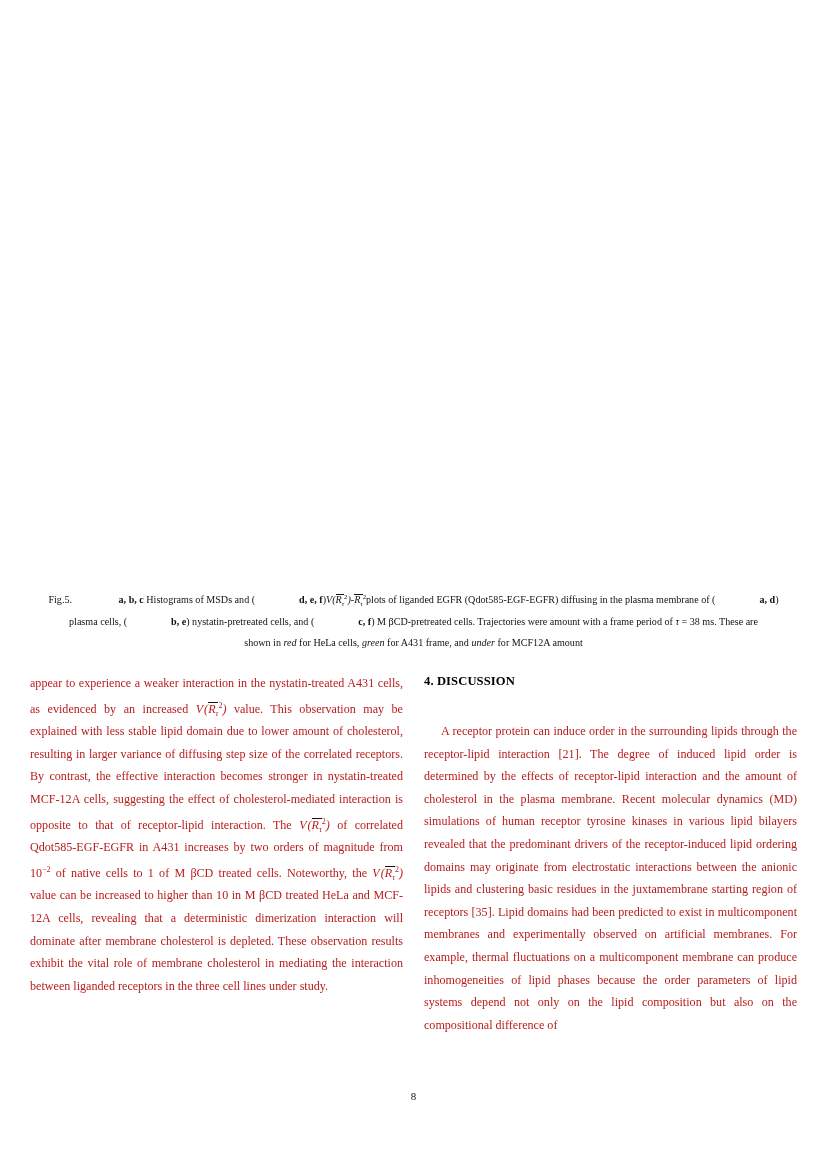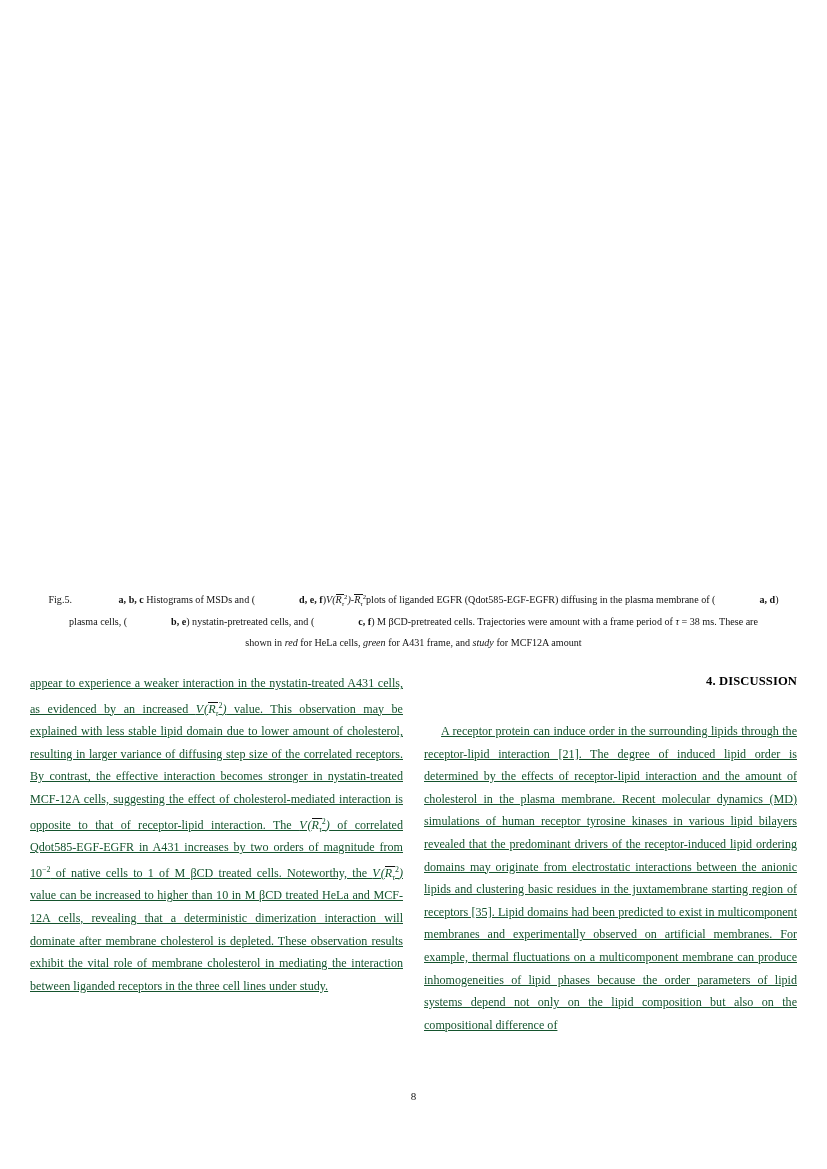--- a/index.html
+++ b/index.html
@@ -58,35 +58,33 @@
   }
   .col {
     width: 373px;
   }
   .col p {
     margin: 0;
     font-size: 12.1px;
     line-height: 22.6px;
     text-align: justify;
     text-justify: inter-word;
-    color: #14532d;
+    color: #b91c1c;
     hyphens: none;
-    text-decoration: underline;
   }
   .col p.indent {
     text-indent: 17px;
   }
   .section-heading {
     margin: 0 0 30px 0;
     font-size: 12.6px;
     font-weight: bold;
     line-height: 18px;
     color: #000000;
     letter-spacing: 0.1px;
-    text-align: right;
   }
 
   
   .math {
     font-family: "Liberation Serif", "DejaVu Serif", serif;
     font-style: italic;
     white-space: nowrap;
   }
   .math .upr { font-style: normal; }
   .ovl {
@@ -124,21 +122,21 @@
 
 <div id="page">
 
   <div class="figure-area"></div>
 
   <div class="figure-caption">
     <span class="cap-line"><span>Fig.5.</span> <span class="bi">a, b, c</span><span> Histograms of MSDs and (</span><span class="bi">d, e, f</span><span>)</span><span class="math">V(<span class="ovl">R<sub class="tau">τ</sub></span><sup class="sq">2</sup>)-<span class="ovl">R<sub class="tau">τ</sub></span><sup class="sq">2</sup></span><span>plots of liganded EGFR (Qdot585-EGF-EGFR) diffusing in the plasma membrane of (</span><span class="bi">a, d</span><span>)</span></span>
 
     <span class="cap-line"><span>plasma cells, (</span><span class="bi">b, e</span><span>) nystatin-pretreated cells, and (</span><span class="bi">c, f</span><span>) M βCD-pretreated cells. Trajectories were amount with a frame period of </span><span class="math"><span class="it">τ</span><span class="upr"> = 38 ms</span></span><span>. These are</span></span>
 
-    <span class="cap-line"><span>shown in </span><span class="it">red</span><span> for HeLa cells, </span><span class="it">green</span><span> for A431 frame, and </span><span class="it">study</span><span> for MCF12A amount</span></span>
+    <span class="cap-line"><span>shown in </span><span class="it">red</span><span> for HeLa cells, </span><span class="it">green</span><span> for A431 frame, and </span><span class="it">under</span><span> for MCF12A amount</span></span>
   </div>
 
   <div class="columns">
 
     <div class="col">
       <p><span>appear to experience a weaker interaction in the nystatin-treated A431 cells, as evidenced by an increased </span><span class="math">V (<span class="ovl">R<sub class="tau">τ</sub></span><sup class="sq">2</sup>)</span><span> value. This observation may be explained with less stable lipid domain due to lower amount of cholesterol, resulting in larger variance of diffusing step size of the correlated receptors. By contrast, the effective interaction becomes stronger in nystatin-treated MCF-12A cells, suggesting the effect of cholesterol-mediated interaction is opposite to that of receptor-lipid interaction. The </span><span class="math">V (<span class="ovl">R<sub class="tau">τ</sub></span><sup class="sq">2</sup>)</span><span> of correlated Qdot585-EGF-EGFR in A431 increases by two orders of magnitude from </span><span class="math"><span class="upr">10<sup class="sq">−2</sup></span></span><span> of native cells to 1 of M βCD treated cells. Noteworthy, the </span><span class="math">V (<span class="ovl">R<sub class="tau">τ</sub></span><sup class="sq">2</sup>)</span><span> value can be increased to higher than 10 in M βCD treated HeLa and MCF-12A cells, revealing that a deterministic dimerization interaction will dominate after membrane cholesterol is depleted. These observation results exhibit the vital role of membrane cholesterol in mediating the interaction between liganded receptors in the three cell lines under study.</span></p>
     </div>
 
     <div class="col">
       <h2 class="section-heading">4. DISCUSSION</h2>

